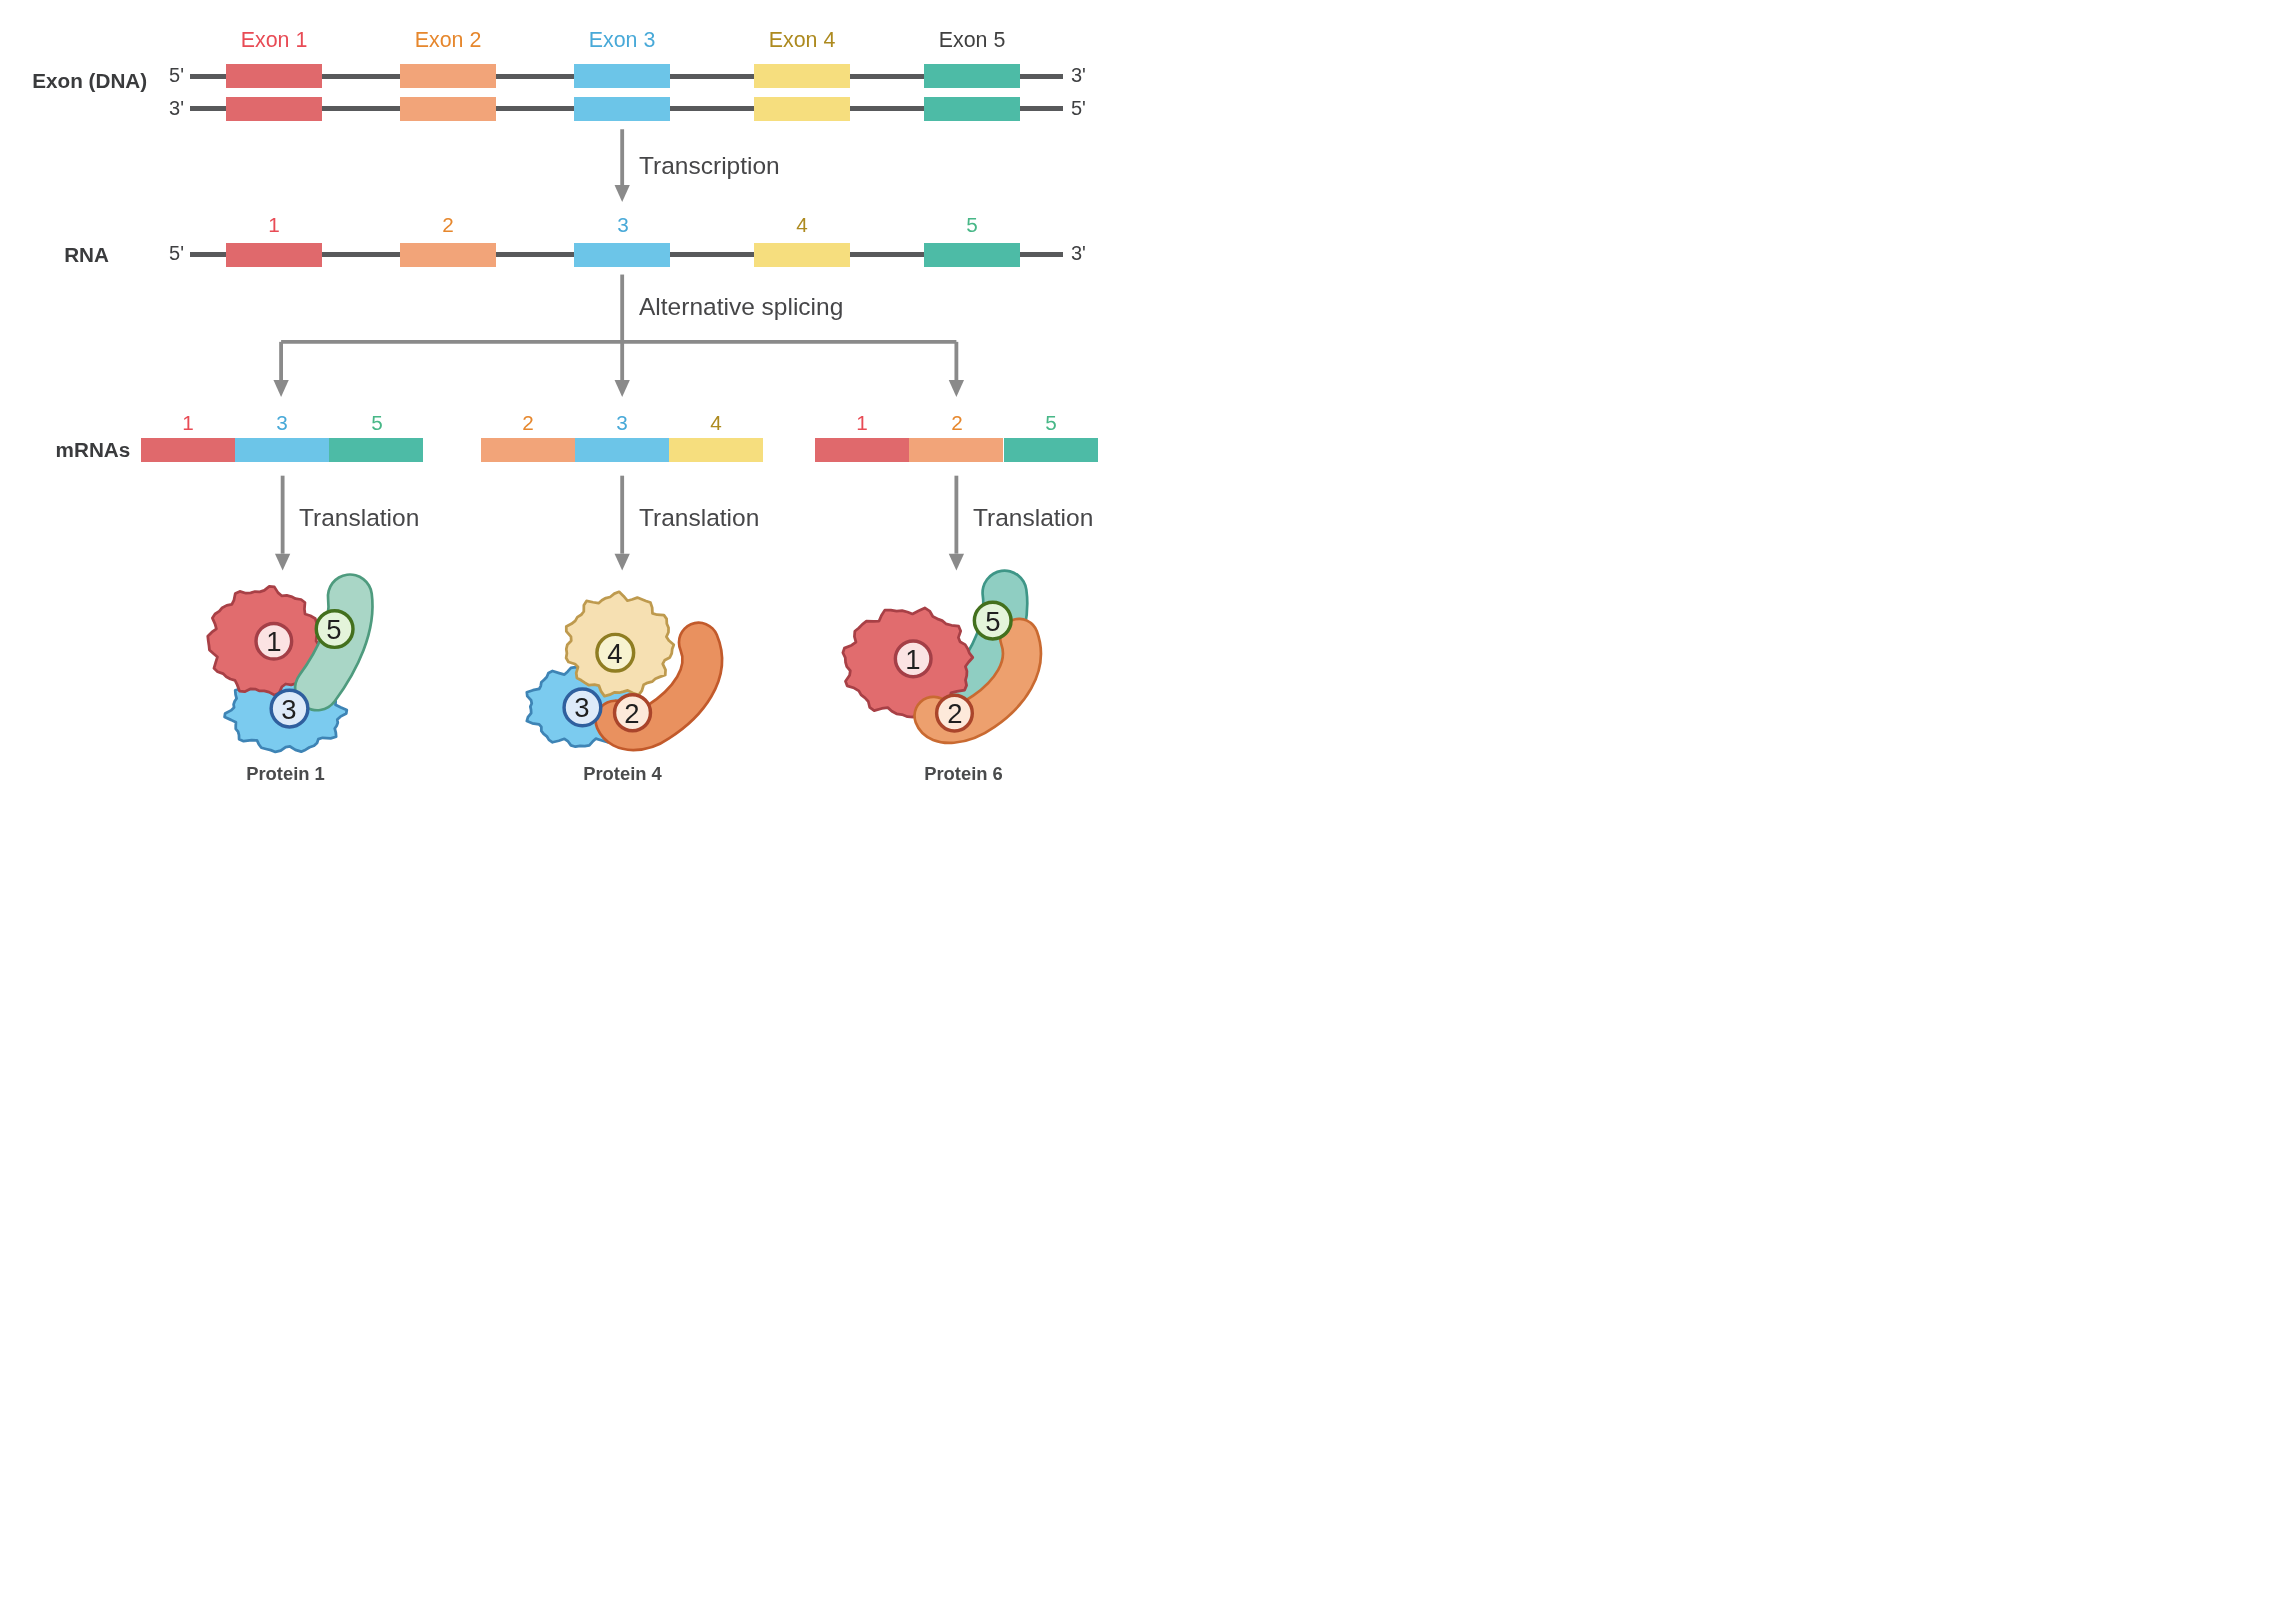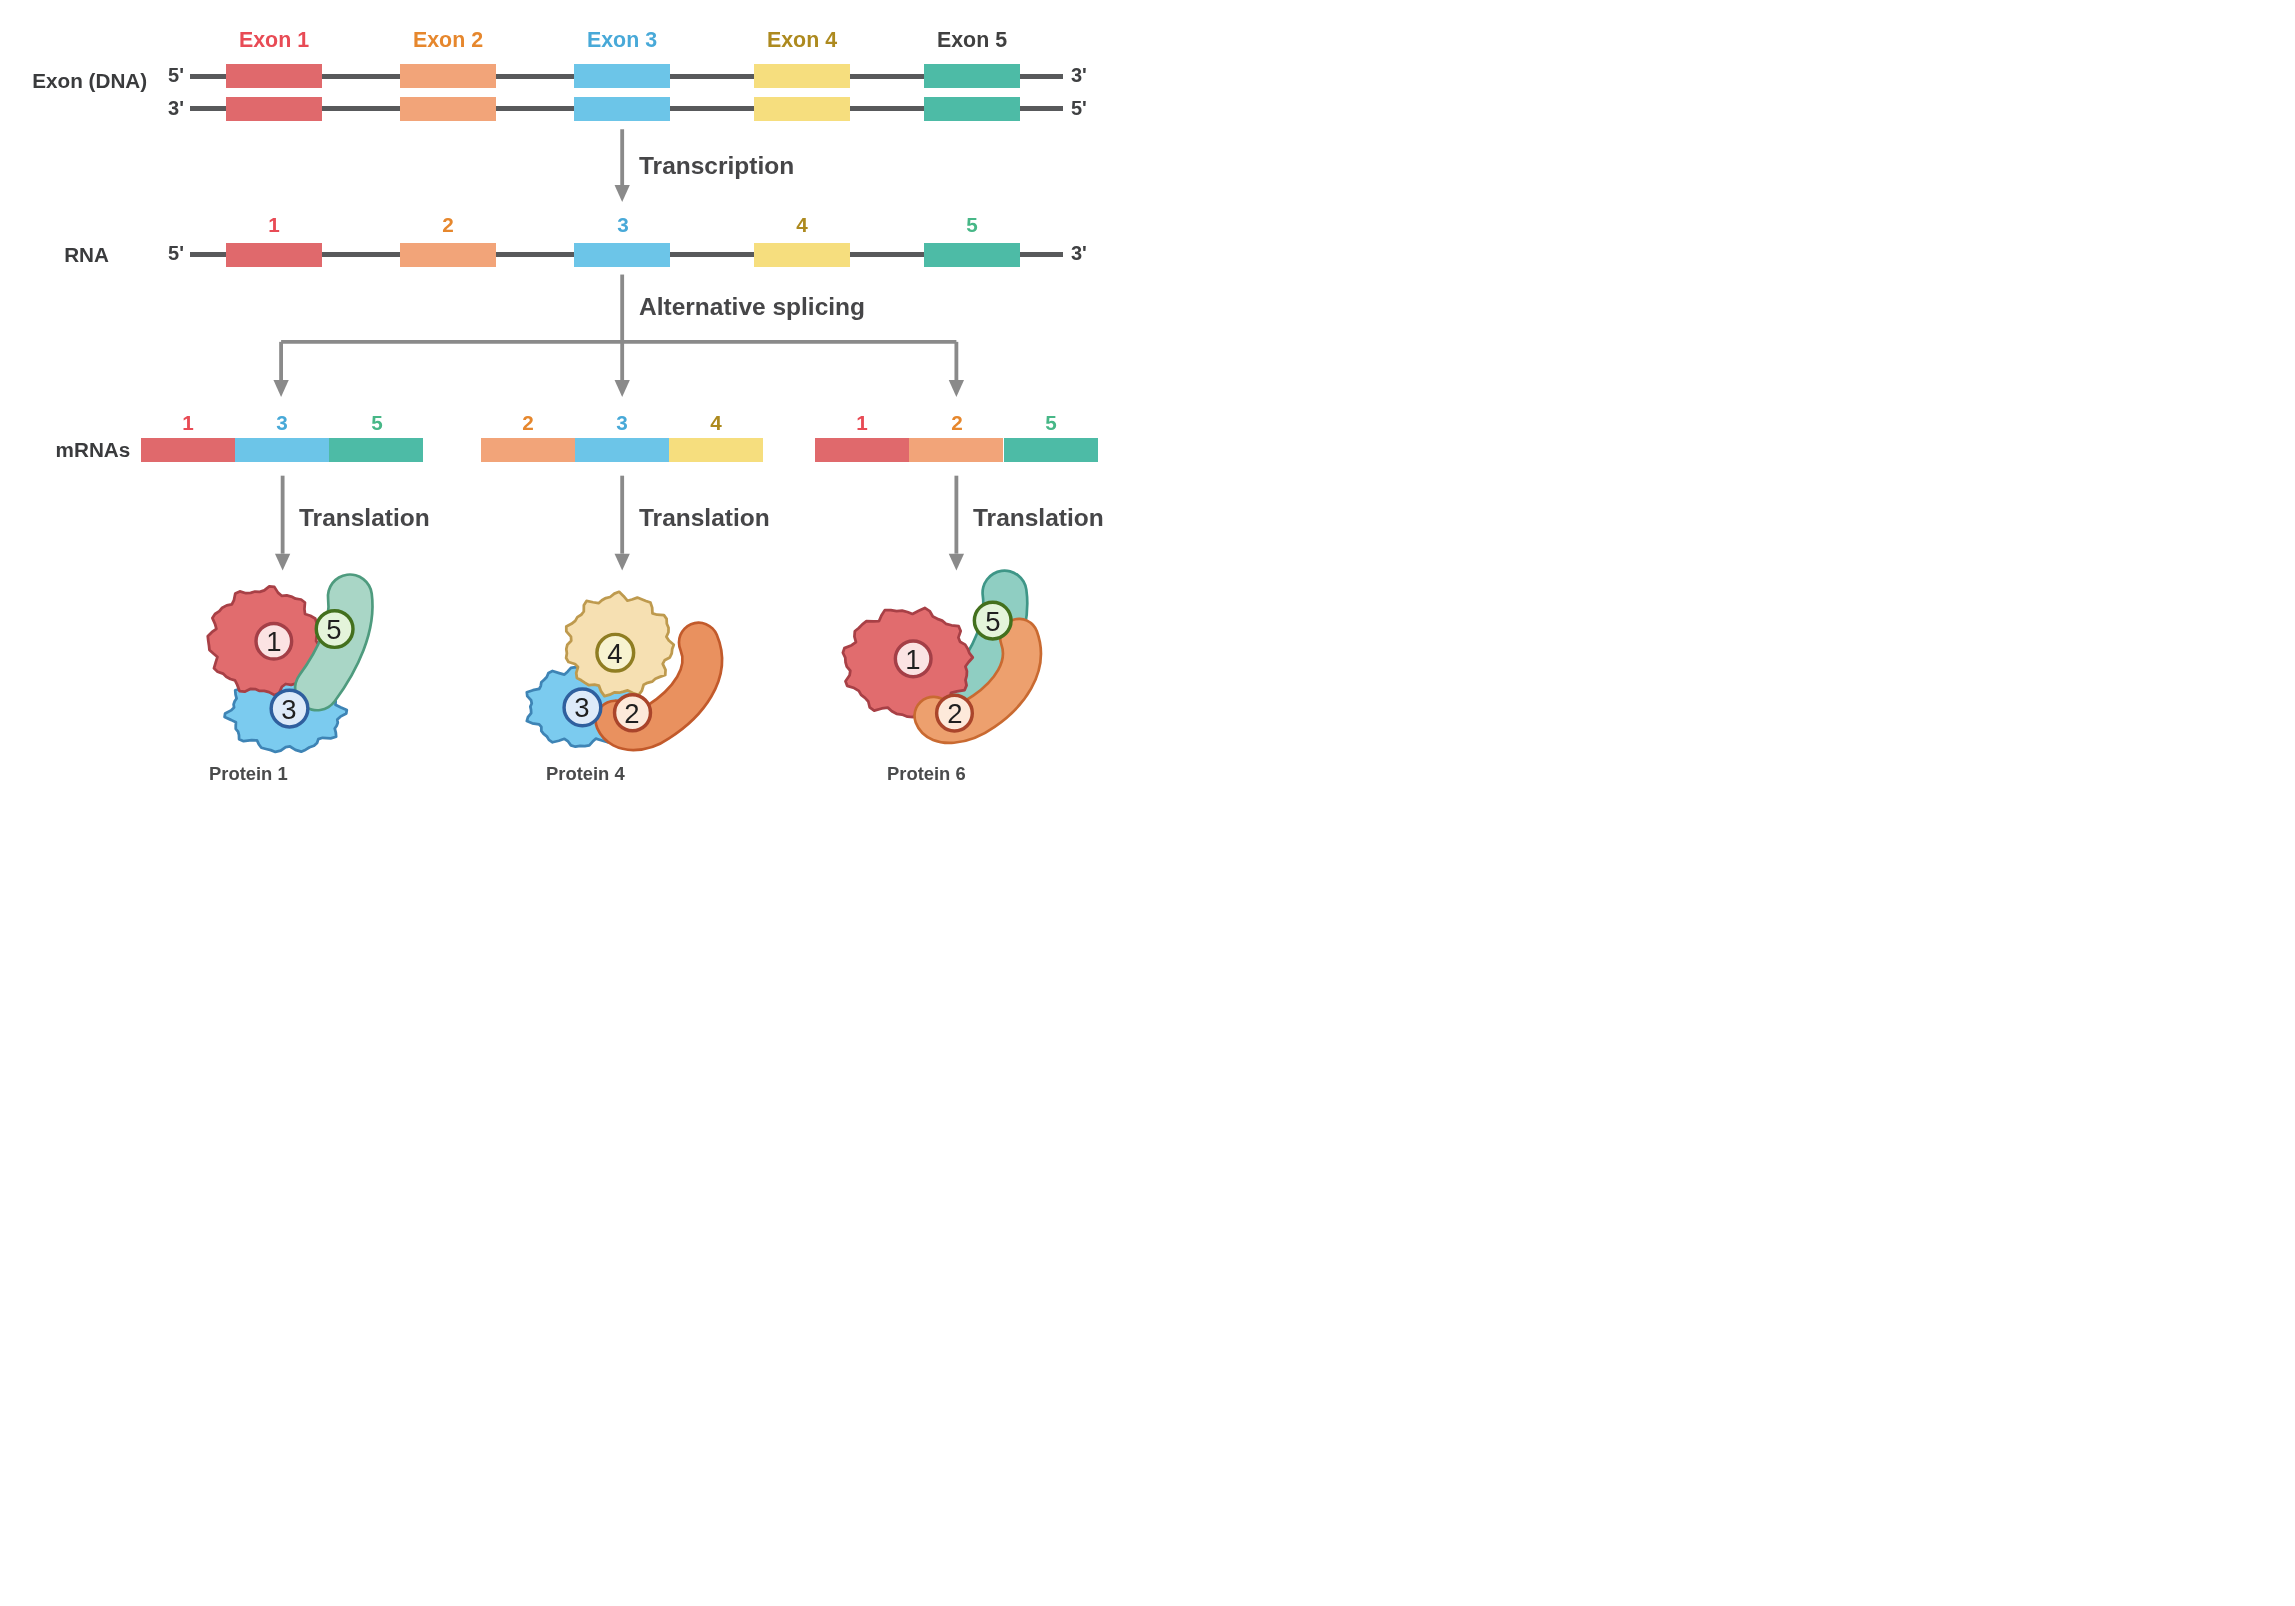--- a/index.html
+++ b/index.html
@@ -1,28 +1,28 @@
 <!DOCTYPE html>
 <html style="font-size:12.2px"><head>
 <meta charset="utf-8">
 <style>
   html,body{margin:0;padding:0;background:#ffffff;}
   #canvas{
     position:relative;width:1148px;height:803px;background:#ffffff;overflow:hidden;
     font-family:"Liberation Sans", sans-serif;
   }
-  .txt{position:absolute;white-space:nowrap;font-weight:bold;}
+  .txt{position:absolute;white-space:nowrap;}
   .row-label{font-size:20.7px;font-weight:bold;color:#3a3b3d;text-align:right;}
   .prime{font-size:20px;color:#3f4042;line-height:21.4px;}
   .prime.r{text-align:left;}
   .prime.l{text-align:right;width:42px;}
   .process{font-size:24.5px;color:#464648;line-height:29px;}
   .exon-label{font-size:21.4px;line-height:25px;text-align:center;width:122px;}
   .num{font-size:20.7px;line-height:23px;text-align:center;width:46px;}
-  .protein-name{font-size:18.4px;font-weight:bold;color:#4a4b4c;text-align:left;width:153px;line-height:23px;}
+  .protein-name{font-size:18.4px;font-weight:bold;color:#4a4b4c;text-align:center;width:153px;line-height:23px;}
   .strand-line{position:absolute;height:4.6px;background:#58595b;}
   .box{position:absolute;height:24px;}
   .seg{position:absolute;height:24px;}
   .circ-digit{position:absolute;font-size:27.5px;color:#1f1f1f;text-align:center;line-height:31px;width:46px;}
   svg{position:absolute;left:0;top:0;}
 </style>
 </head>
 <body>
 
 <div id="canvas">

